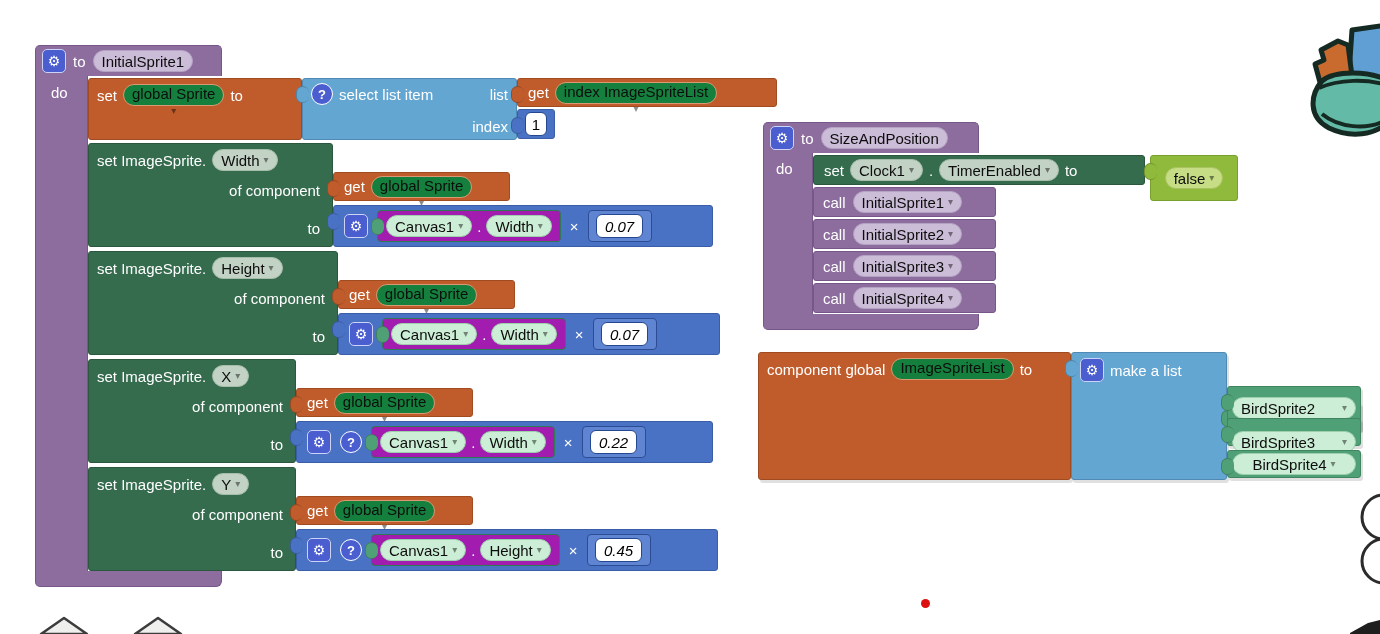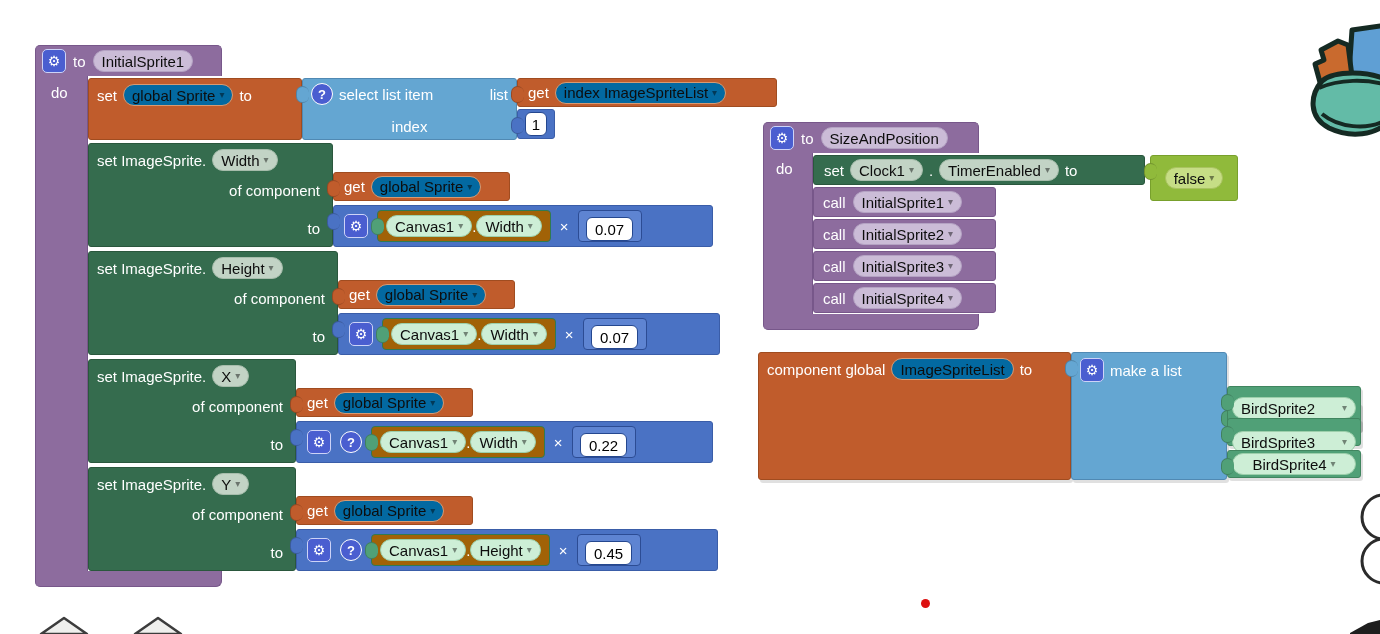--- a/index.html
+++ b/index.html
@@ -13,39 +13,39 @@
   .c-var{background:#c05c2c;border-color:#a04c20;}
   .c-list{background:#64a6d2;border-color:#5089b3;}
   .c-math{background:#4a72c4;border-color:#3a5da8;}
   .c-setg{background:#356c4e;border-color:#2a573d;}
   .c-getg{background:#50a077;border-color:#40855f;}
   .c-logic{background:#90ba3b;border-color:#78a02c;}
   
   .field{box-sizing:border-box;display:inline-flex;align-items:center;gap:4px;height:22px;
          padding:0 8px;border-radius:11px;color:#0d0d0d;white-space:nowrap;border:1px solid rgba(0,0,0,.22);}
   .f-lav{background:#cbbcd7;border-color:#b4a2c3;}
-  .f-peach{background:#0369a1;border-color:#d79a72;}
+  .f-peach{background:#15803d;border-color:#d79a72;flex-direction:column;}
   .f-sage{background:#c2d3c5;border-color:#a6bcab;}
   .f-mint{background:#cdeed6;border-color:#9ccfab;}
   .f-lime{background:#c6dd85;border-color:#a9c360;}
   .dd{font-size:10px;color:rgba(0,0,0,.45);line-height:1;}
   
   .gear{width:22px;height:22px;flex:0 0 22px;background:#4a5ed0;border:1px solid #cdd3f7;border-radius:5px;
         color:#fff;display:inline-flex;align-items:center;justify-content:center;font-size:14px;line-height:1;}
   .help{width:20px;height:20px;flex:0 0 20px;background:#4a5ed0;border:1px solid #fff;border-radius:50%;
         color:#fff;font-weight:bold;display:inline-flex;align-items:center;justify-content:center;font-size:13px;line-height:1;}
   
   .nub{position:absolute;left:-7px;top:7px;width:12px;height:15px;border-radius:7px;background:inherit;
        border:1px solid rgba(0,0,0,.2);border-right:none;}
   
-  .getter{position:relative;display:inline-flex;align-items:center;height:30px;padding:0 8px;
-          background:#a16207;border:1px solid #2f7a52;border-radius:4px;}
-  
-  .numchip{position:relative;display:inline-flex;align-items:flex-end;justify-content:center;height:30px;
-           min-width:54px;background:#5e84d2;border:1px solid #2c4c94;border-radius:4px;padding:0 4px;}
+  .getter{position:relative;display:inline-flex;align-items:center;gap:5px;height:30px;padding:0 8px;
+          background:#a21caf;border:1px solid #2f7a52;border-radius:4px;}
+  
+  .numchip{position:relative;display:inline-flex;align-items:center;justify-content:center;height:30px;
+           min-width:54px;background:#5e84d2;border:1px solid #2c4c94;border-radius:4px;padding:0 4px;font-style:italic;}
   .numfield{background:#ffffff;border:1px solid #24478f;border-radius:6px;padding:0 8px;height:22px;
             display:inline-flex;align-items:center;color:#000;}
   .shadow{box-shadow:2px 3px 0 rgba(0,0,0,.12);}
   svg{display:block;}
 </style>
 </head>
 <body>
 
 <div class="stage">
 
@@ -69,21 +69,21 @@
     </div>
   </div>
 
   <div class="blk c-list" style="left:302px;top:78px;width:215px;height:62px;padding:4px 8px;display:flex;flex-direction:column;justify-content:space-between;">
     <div class="nub"></div>
     <div class="rowline">
       <span class="help">?</span>
       <span class="lbl">select list item</span>
       <span class="lbl" style="margin-left:auto;">list</span>
     </div>
-    <div class="rowline" style="justify-content:center;">
+    <div class="rowline" style="justify-content:flex-end;">
       <span class="lbl">index</span>
     </div>
   </div>
 
   <div class="blk c-var" style="left:517px;top:78px;width:260px;height:29px;display:flex;align-items:center;gap:6px;padding:0 10px;">
     <div class="nub"></div>
     <span class="lbl">get</span>
     <span class="field f-peach">
       <span>index ImageSpriteList</span>
       <span class="dd">▾</span>

